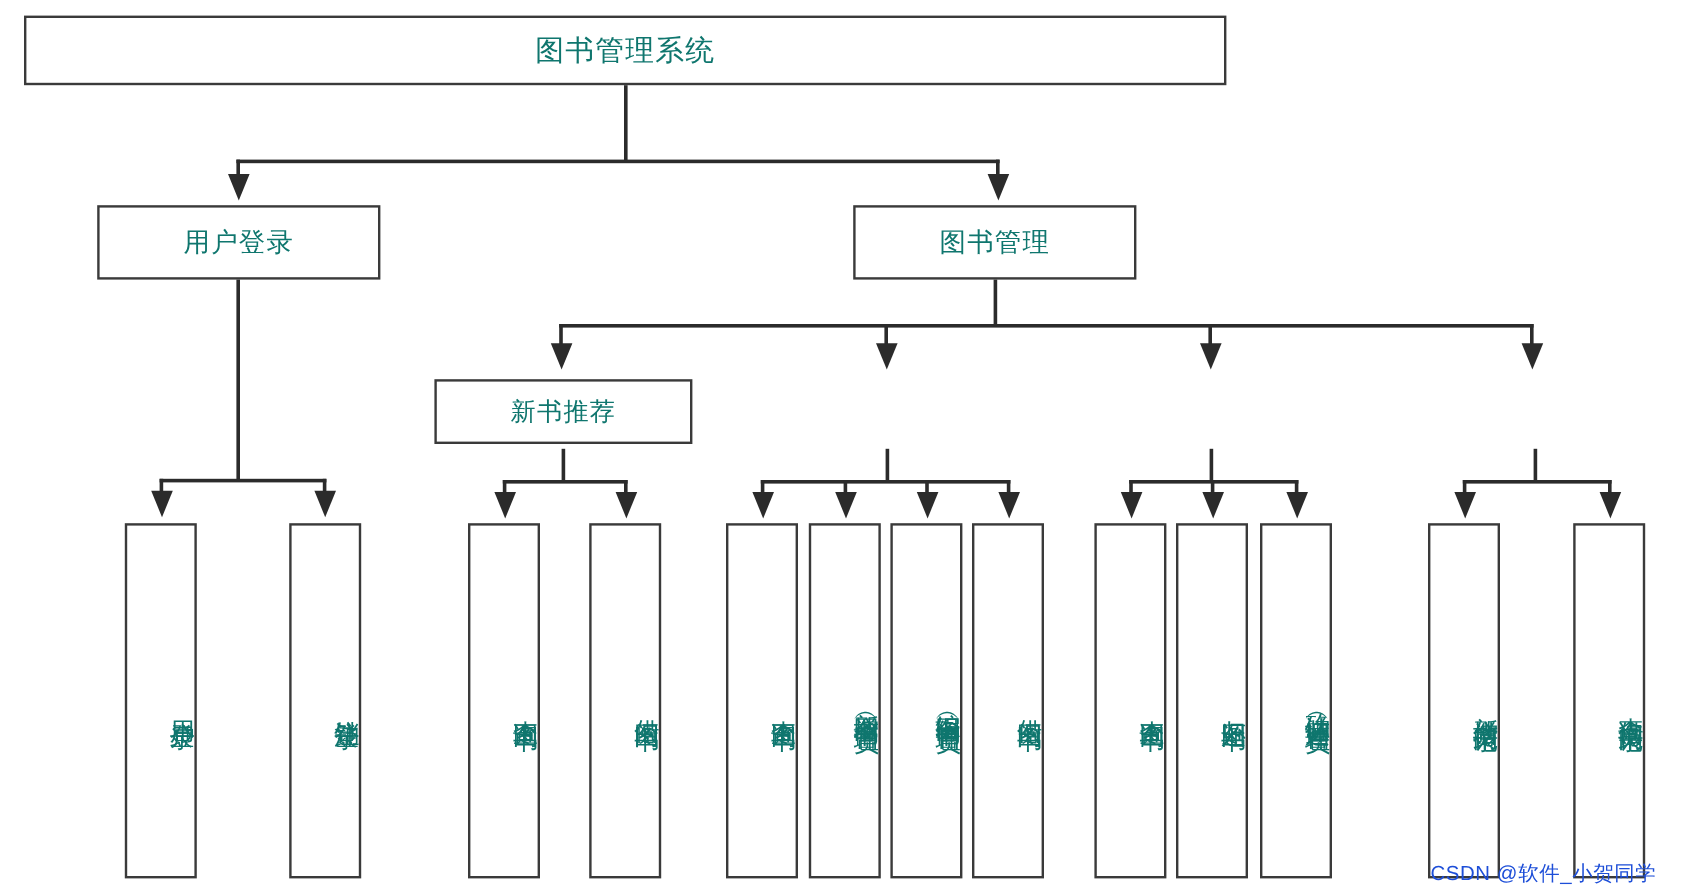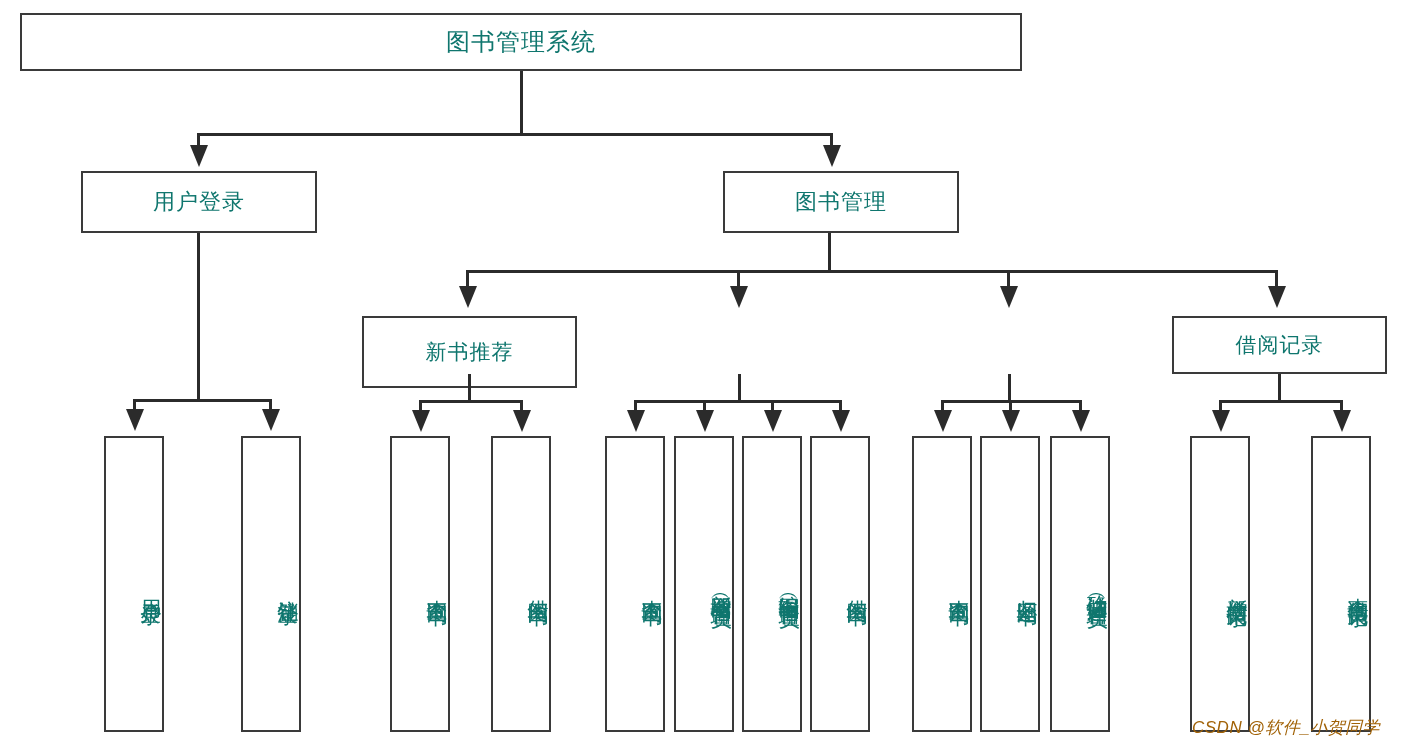--- a/index.html
+++ b/index.html
@@ -73,24 +73,23 @@
     height: 0;
     border-left: 9px solid transparent;
     border-right: 9px solid transparent;
     border-top: 22px solid #2b2b2b;
   }
 
   
   .watermark {
     position: absolute;
     font-size: 17px;
-    color: #a16207;
+    color: #1d4ed8;
     white-space: nowrap;
     letter-spacing: 0.5px;
-    font-style: italic;
   }
 </style>
 </head>
 <body>
 
 <div id="canvas">
 
   <div class="node root" style="left:20px; top:13px; width:1002px; height:58px;">
     <span class="label">图书管理系统</span>
   </div>
@@ -100,21 +99,21 @@
   <div class="hline" style="left:197px; top:133px; width:636px;"></div>
 
   <div class="vline" style="left:197px; top:133px; width:3px; height:14px;"></div>
   <div class="arrow" style="left:190px; top:145px;"></div>
   <div class="vline" style="left:830px; top:133px; width:3px; height:14px;"></div>
   <div class="arrow" style="left:823px; top:145px;"></div>
 
   <div class="node lvl2" style="left:81px; top:171px; width:236px; height:62px;">
     <span class="label">用户登录</span>
   </div>
-  <div class="node lvl2" style="left:711px; top:171px; width:236px; height:62px;margin-left:12px;">
+  <div class="node lvl2" style="left:711px; top:171px; width:236px; height:62px;">
     <span class="label">图书管理</span>
   </div>
 
   <div class="vline" style="left:197px; top:233px; width:3px; height:168px;"></div>
   <div class="hline" style="left:133px; top:399px; width:139px;"></div>
   <div class="vline" style="left:133px; top:399px; width:3px; height:12px;"></div>
   <div class="arrow" style="left:126px; top:409px;"></div>
   <div class="vline" style="left:269px; top:399px; width:3px; height:12px;"></div>
   <div class="arrow" style="left:262px; top:409px;"></div>
 
@@ -122,25 +121,22 @@
   <div class="hline" style="left:466px; top:270px; width:812px;"></div>
   <div class="vline" style="left:466px; top:270px; width:3px; height:18px;"></div>
   <div class="arrow" style="left:459px; top:286px;"></div>
   <div class="vline" style="left:737px; top:270px; width:3px; height:18px;"></div>
   <div class="arrow" style="left:730px; top:286px;"></div>
   <div class="vline" style="left:1007px; top:270px; width:3px; height:18px;"></div>
   <div class="arrow" style="left:1000px; top:286px;"></div>
   <div class="vline" style="left:1275px; top:270px; width:3px; height:18px;"></div>
   <div class="arrow" style="left:1268px; top:286px;"></div>
 
-  <div class="node lvl3" style="left:362px; top:316px; width:215px; height:72px;">
+  <div class="node lvl3" style="left:362px; top:316px; width:215px; height:54px;">
     <span class="label">新书推荐</span>
-  </div>
-  <div class="node lvl3" style="left:1172px; top:316px; width:215px; height:58px;">
-    <span class="label">借阅记录</span>
   </div>
 
   <div class="vline" style="left:468px; top:374px; width:3px; height:28px;"></div>
   <div class="hline" style="left:419px; top:400px; width:104px;"></div>
   <div class="vline" style="left:419px; top:400px; width:3px; height:12px;"></div>
   <div class="arrow" style="left:412px; top:410px;"></div>
   <div class="vline" style="left:520px; top:400px; width:3px; height:12px;"></div>
   <div class="arrow" style="left:513px; top:410px;"></div>
 
   <div class="vline" style="left:738px; top:374px; width:3px; height:28px;"></div>

